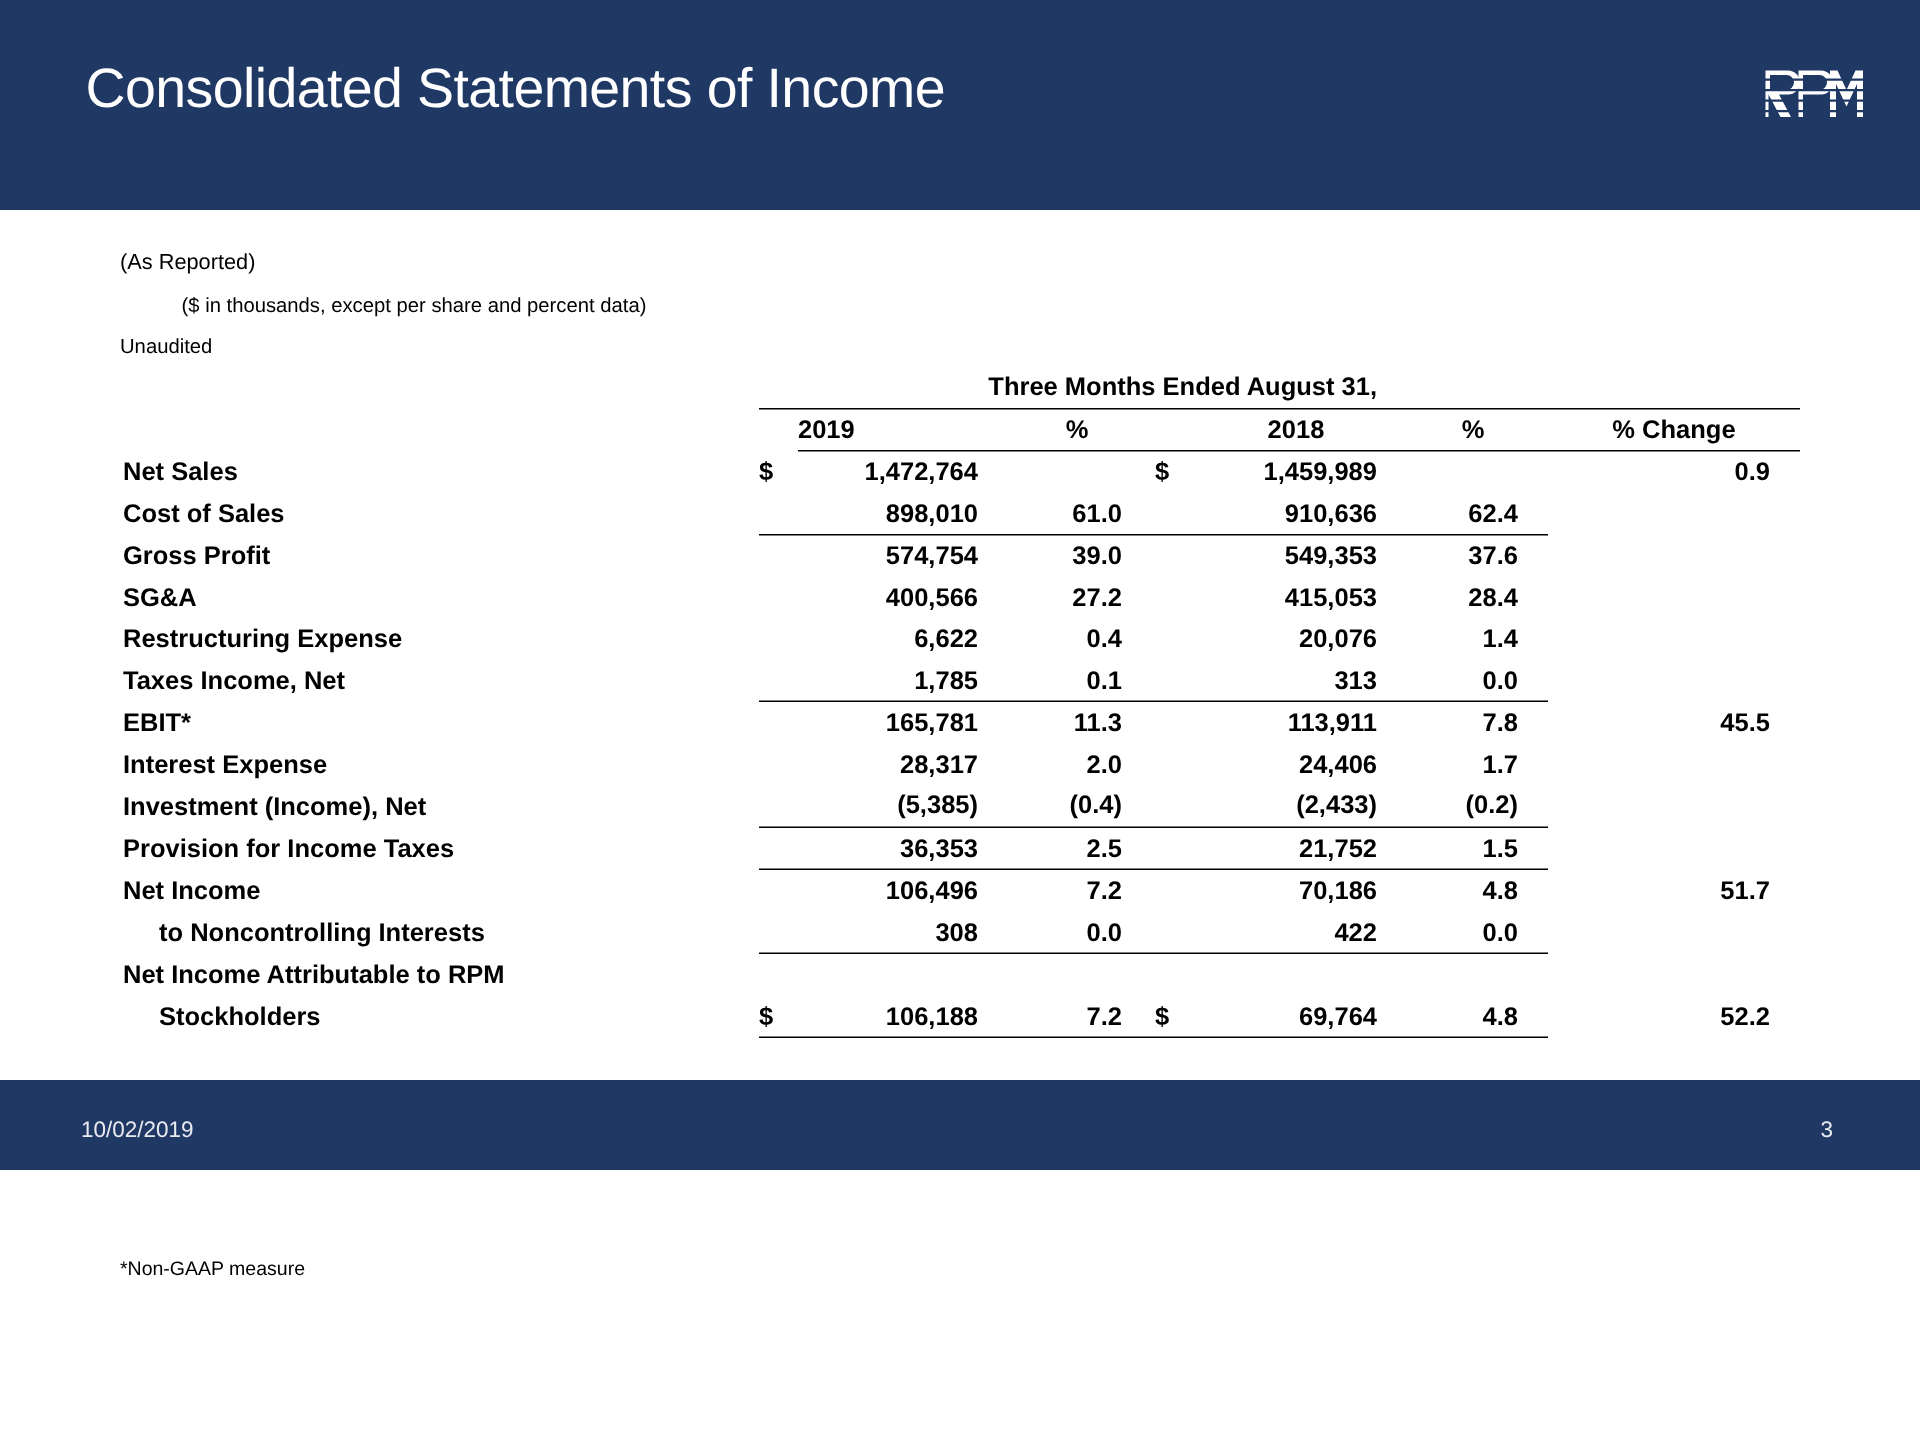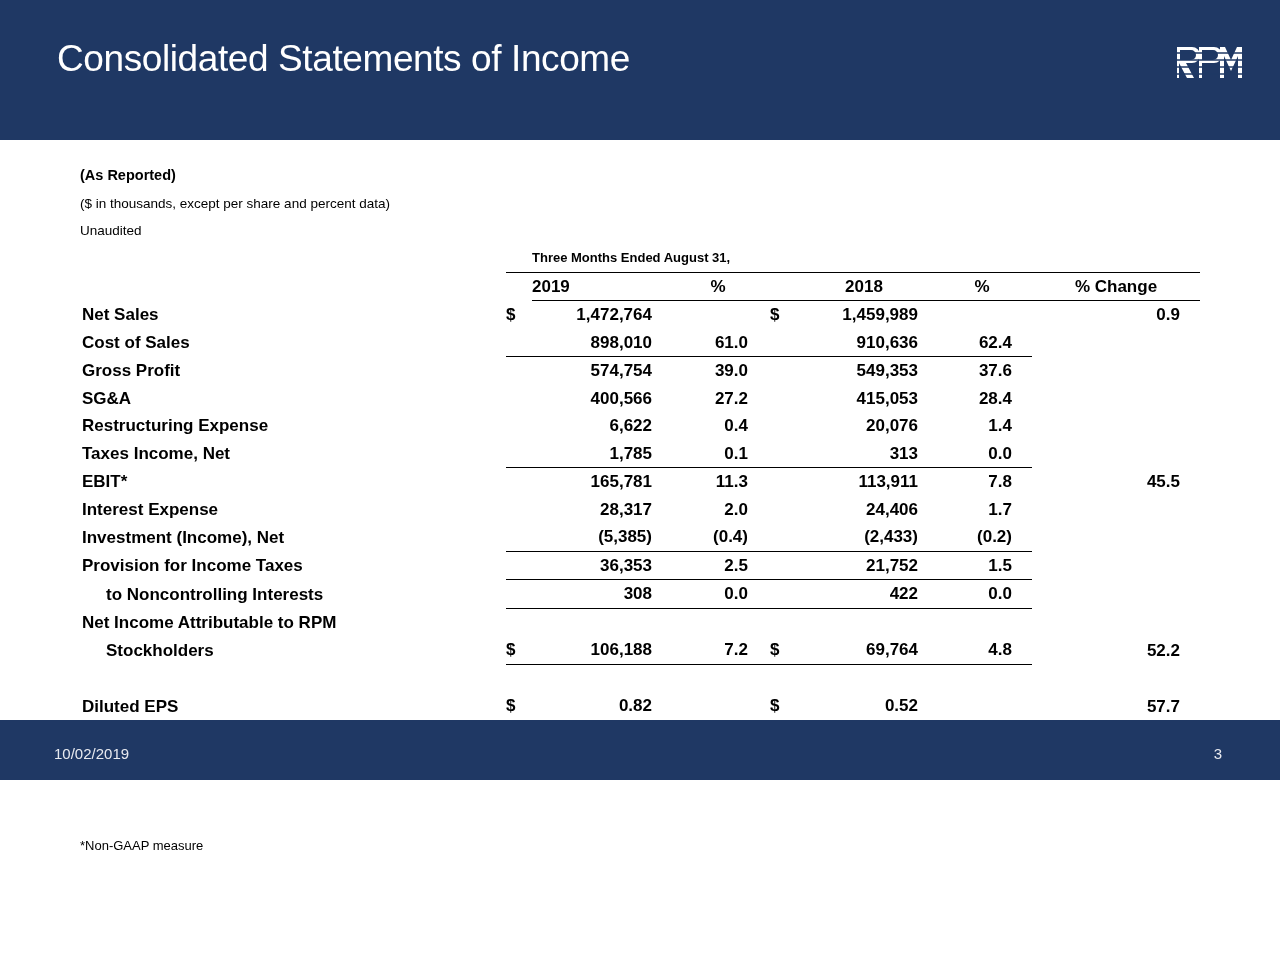--- a/index.html
+++ b/index.html
@@ -44,23 +44,23 @@
     width: 66px;
     height: 34px;
   }
   
   .sub-head {
     position: absolute;
     left: 80px;
     font-size: 14.5px;
     color: #000000;
   }
-  .sub-head.b { font-weight: bold; }
+  .sub-head.b { font-weight: normal; }
   .s1 { top: 167px; }
-  .s2 { top: 196px; font-size: 13.5px; }
+  .s2 { top: 196px; font-size: 13.5px; margin-left: 41px; }
   .s3 { top: 223px; font-size: 13.5px; }
 
   
   table.fin {
     position: absolute;
     left: 80px;
     top: 244px;
     border-collapse: collapse;
     font-size: 17px;
     color: #000000;
@@ -76,23 +76,23 @@
   .c-label  { width: 400px; text-align: left; font-weight: bold; padding-left: 2px !important; }
   .c-cur1   { width: 26px; text-align: left; font-weight: bold; }
   .c-val1   { width: 120px; text-align: right; font-weight: bold; padding-right: 14px !important; }
   .c-pct1   { width: 82px; text-align: right; font-weight: bold; padding-right: 22px !important; }
   .c-cur2   { width: 26px; text-align: left; font-weight: bold; }
   .c-val2   { width: 122px; text-align: right; font-weight: bold; padding-right: 14px !important; }
   .c-pct2   { width: 80px; text-align: right; font-weight: bold; padding-right: 20px !important; }
   .c-chg    { width: 148px; text-align: right; font-weight: bold; padding-right: 20px !important; }
 
   .hdr-three {
-    text-align: left;
+    text-align: right;
     font-weight: bold;
-    font-size: 13px;
+    font-size: 17px;
   }
   .u-bottom { border-bottom: 1.6px solid #000000; }
   .indent1 { padding-left: 26px !important; }
   .row-spacer td { height: 16px; line-height: 16px; }
 
   .footnote {
     position: absolute;
     left: 80px;
     top: 838px;
     font-size: 13px;
@@ -278,20 +278,30 @@
         <td class="c-label">Provision for Income Taxes</td>
         <td class="c-cur1 u-bottom"></td>
         <td class="c-val1 u-bottom">36,353</td>
         <td class="c-pct1 u-bottom">2.5</td>
         <td class="c-cur2 u-bottom"></td>
         <td class="c-val2 u-bottom">21,752</td>
         <td class="c-pct2 u-bottom">1.5</td>
         <td class="c-chg"></td>
       </tr>
 
+      <tr>
+        <td class="c-label">Net Income</td>
+        <td class="c-cur1"></td>
+        <td class="c-val1">106,496</td>
+        <td class="c-pct1">7.2</td>
+        <td class="c-cur2"></td>
+        <td class="c-val2">70,186</td>
+        <td class="c-pct2">4.8</td>
+        <td class="c-chg">51.7</td>
+      </tr>
 
 
       <tr>
         <td class="c-label indent1">to Noncontrolling Interests</td>
         <td class="c-cur1 u-bottom"></td>
         <td class="c-val1 u-bottom">308</td>
         <td class="c-pct1 u-bottom">0.0</td>
         <td class="c-cur2 u-bottom"></td>
         <td class="c-val2 u-bottom">422</td>
         <td class="c-pct2 u-bottom">0.0</td>

